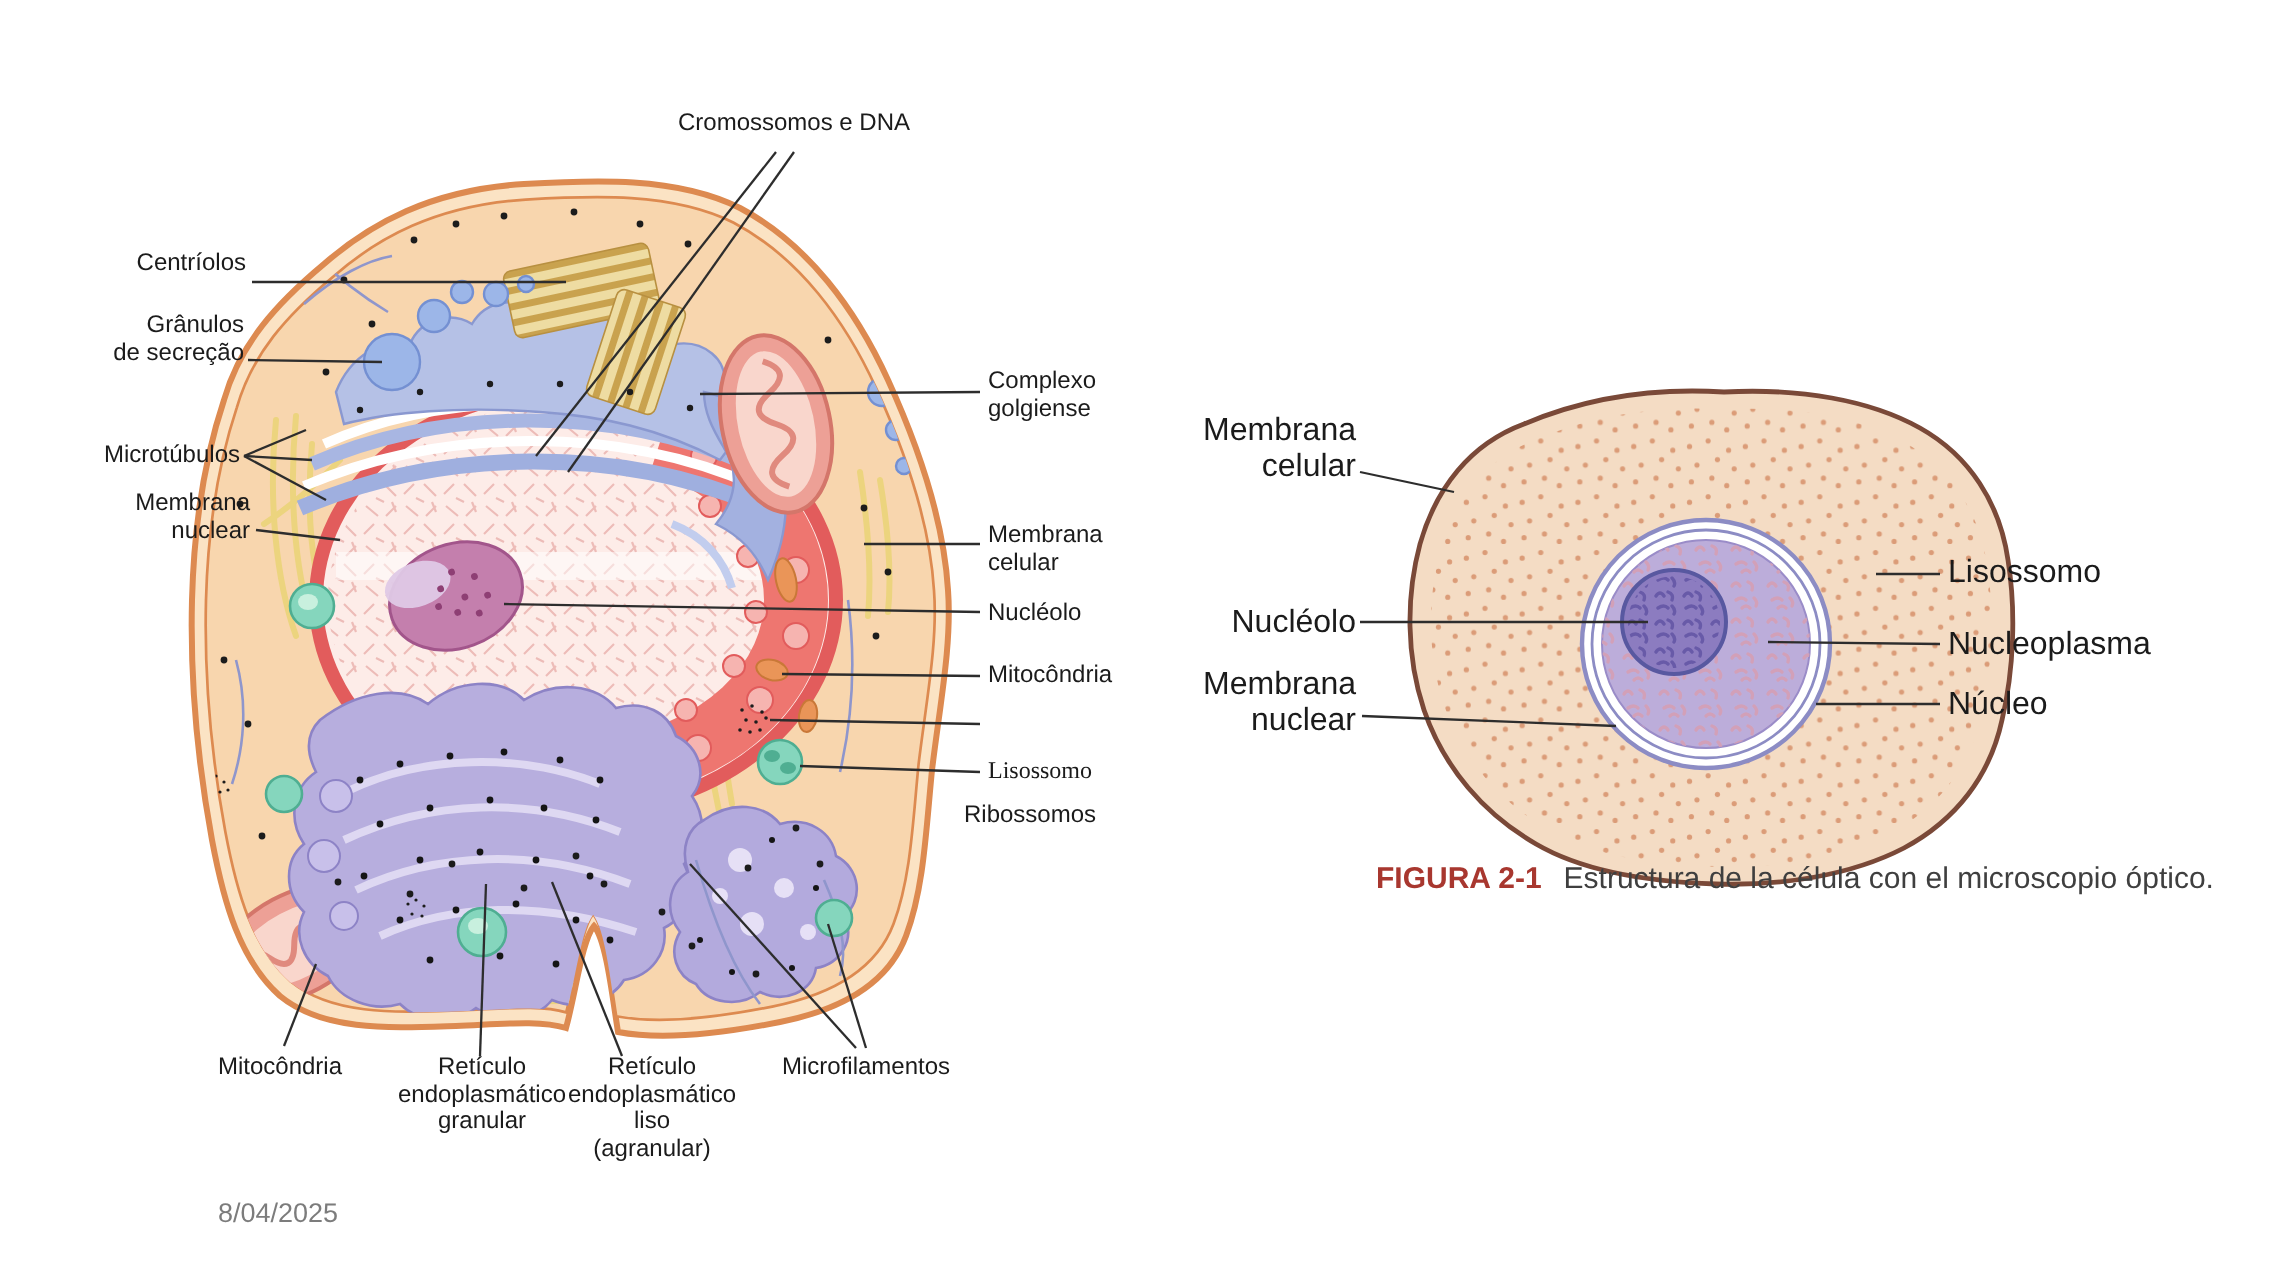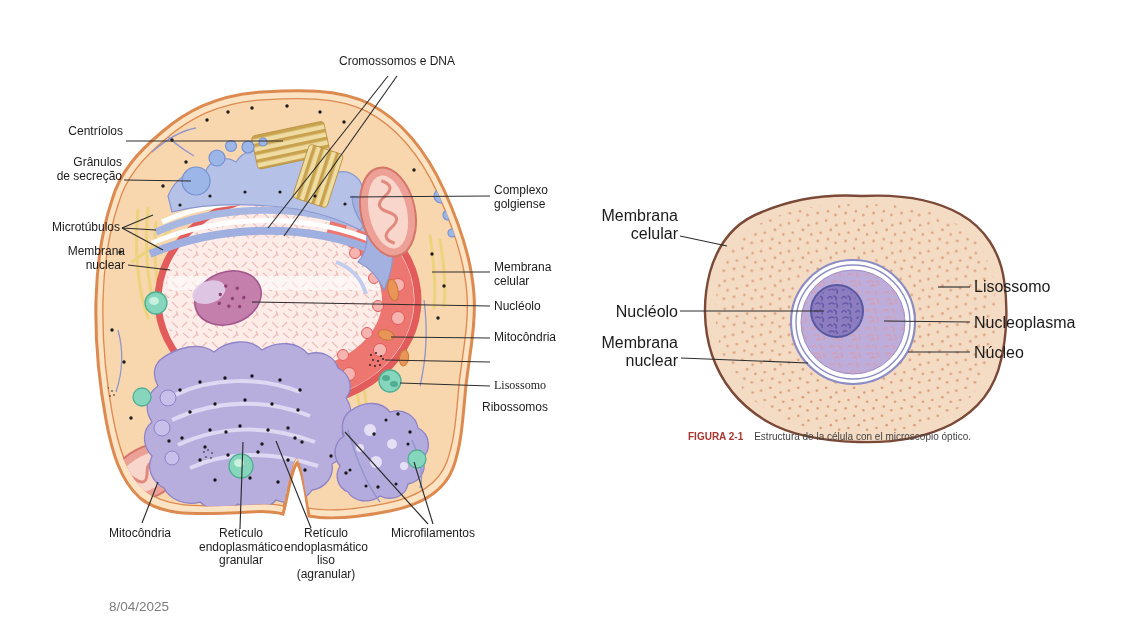--- a/index.html
+++ b/index.html
@@ -6,21 +6,21 @@
   body{
     width:1138px;height:640px;position:relative;overflow:hidden;
     background:#ffffff;
     font-family:"Liberation Sans", sans-serif;
   }
   svg.art{position:absolute;left:0;top:0;}
   .lbl{position:absolute;font-size:12px;line-height:1.13;color:#1b1b1b;white-space:pre-line;}
   .lblR{position:absolute;font-size:16px;line-height:1.13;color:#1b1b1b;white-space:pre-line;}
   .ra{text-align:right}
   .ca{text-align:center}
-  .caption{position:absolute;left:688px;top:431px;font-size:10px;color:#3f3f3f;white-space:nowrap;}
+  .caption{position:absolute;left:688px;top:431px;font-size:15px;color:#3f3f3f;white-space:nowrap;}
   .caption .fig{color:#a8372f;font-weight:700;margin-right:11px;}
   .date{position:absolute;left:85px;top:599px;font-size:13.5px;color:#7c7c7c;margin-left:24px;}
 </style>
 </head>
 <body>
 
 <svg class="art" width="1138" height="640" viewBox="0 0 1138 640">
   <defs>
     <pattern id="cracks" width="20" height="20" patternUnits="userSpaceOnUse">
       <path d="M2 7 L7 2 M12 2 L18 8 M3 13 L9 18 M13 18 L18 13 M8 9 L12 11 M16 11 L18 16" stroke="#edbcb8" stroke-width="1.1" fill="none"></path>

